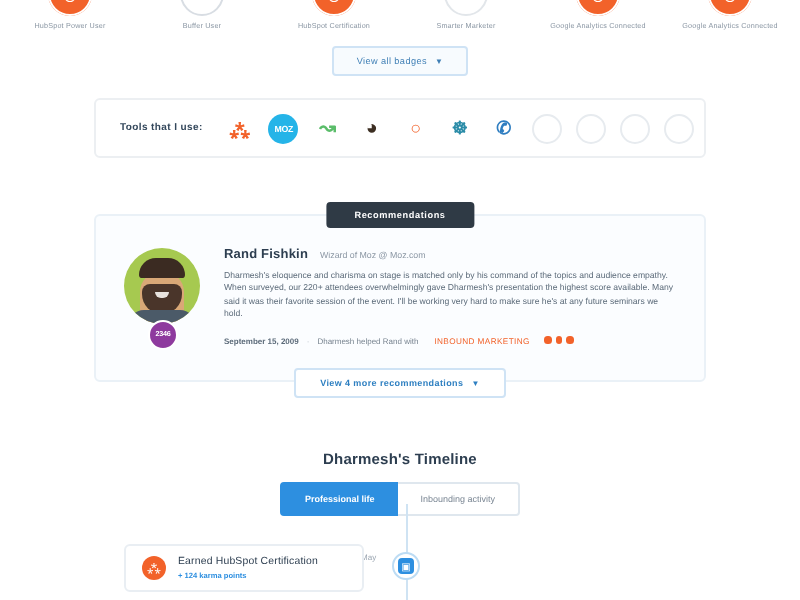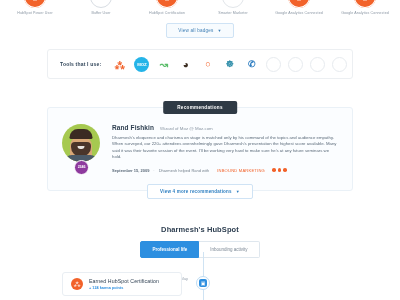--- a/index.html
+++ b/index.html
@@ -283,21 +283,21 @@
     </div>
   </div>
 
   <div class="more-rec-wrap">
     <div class="more-rec-btn">
       <span>View 4 more recommendations</span>
       <span class="chev">▼</span>
     </div>
   </div>
 
-  <div class="tl-title">Dharmesh's HubSpot</div>
+  <div class="tl-title">Dharmesh's Timeline</div>
   <div class="tl-tabs">
       <div class="tl-tab active">Professional life</div>
       <div class="tl-tab inactive">Inbounding activity</div>
     </div>
 
   <div class="tl-spine"></div>
 
   <div class="tl-date">27 May</div>
 
   <div class="tl-node">

